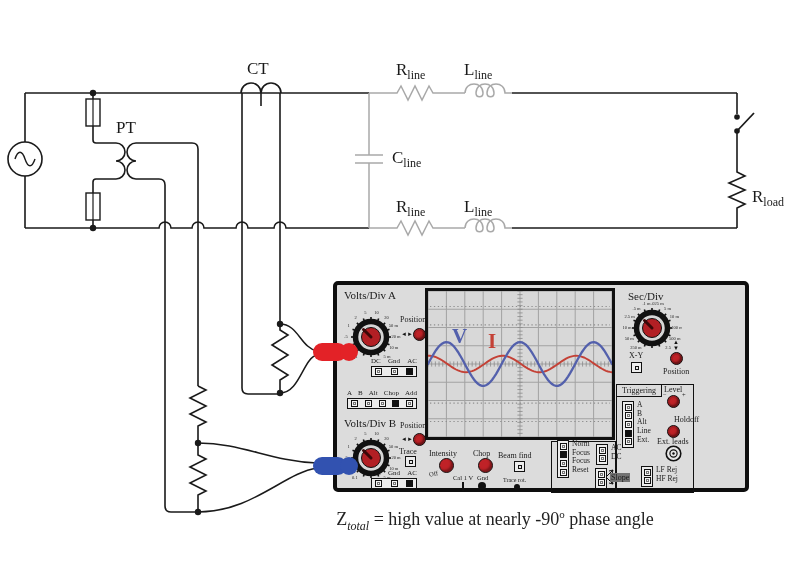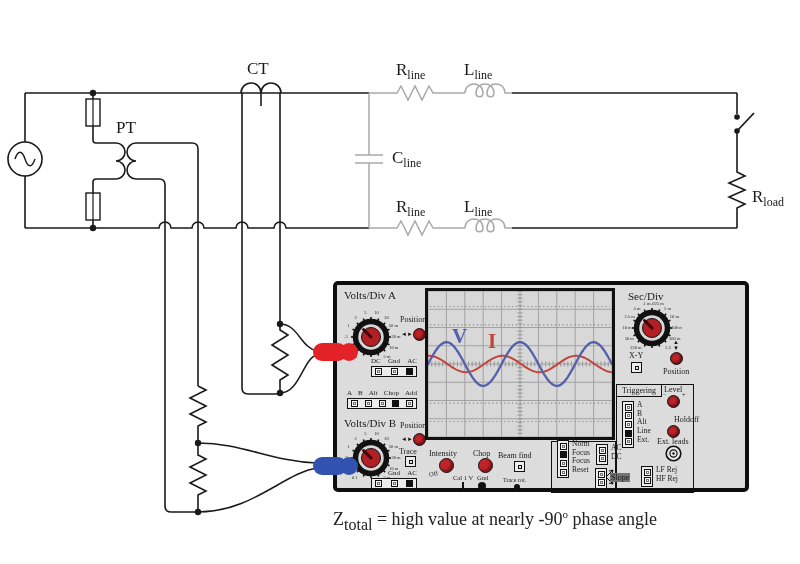--- a/index.html
+++ b/index.html
@@ -2,21 +2,21 @@
 <html><head>
 <meta charset="utf-8">
 <style>
   html,body{margin:0;padding:0;background:#fff;}
   .stage{position:relative;width:800px;height:564px;background:#fff;overflow:hidden;
          font-family:"Liberation Serif", serif;color:#1a1a1a;}
   .abs{position:absolute;}
   .title{font-size:17.5px;color:#222;white-space:nowrap;}
   .captions{text-align:center;font-size:18px;color:#222;line-height:23px;}
   .captions sup{font-size:11px;}
-  .captions sub{font-size:16px;}
+  .captions sub{font-size:12px;font-style:italic;}
   svg text.clabel{font-family:"Liberation Serif",serif;font-size:17px;fill:#1a1a1a;}
   svg text.clabel .sub{font-size:12px;}
   
   .scope{position:absolute;left:333px;top:281px;width:416px;height:211px;background:#dcdcdc;
          border:4px solid #0e0e0e;border-radius:5px;box-sizing:border-box;z-index:2;}
   .scope *{box-sizing:border-box;}
   .plabel{font-size:11px;white-space:nowrap;}
   .slabel{font-size:8px;white-space:nowrap;}
   .tlabel{font-size:6.5px;white-space:nowrap;}
   .screen{position:absolute;left:88px;top:3px;width:190px;height:152px;border:3px solid #101010;

